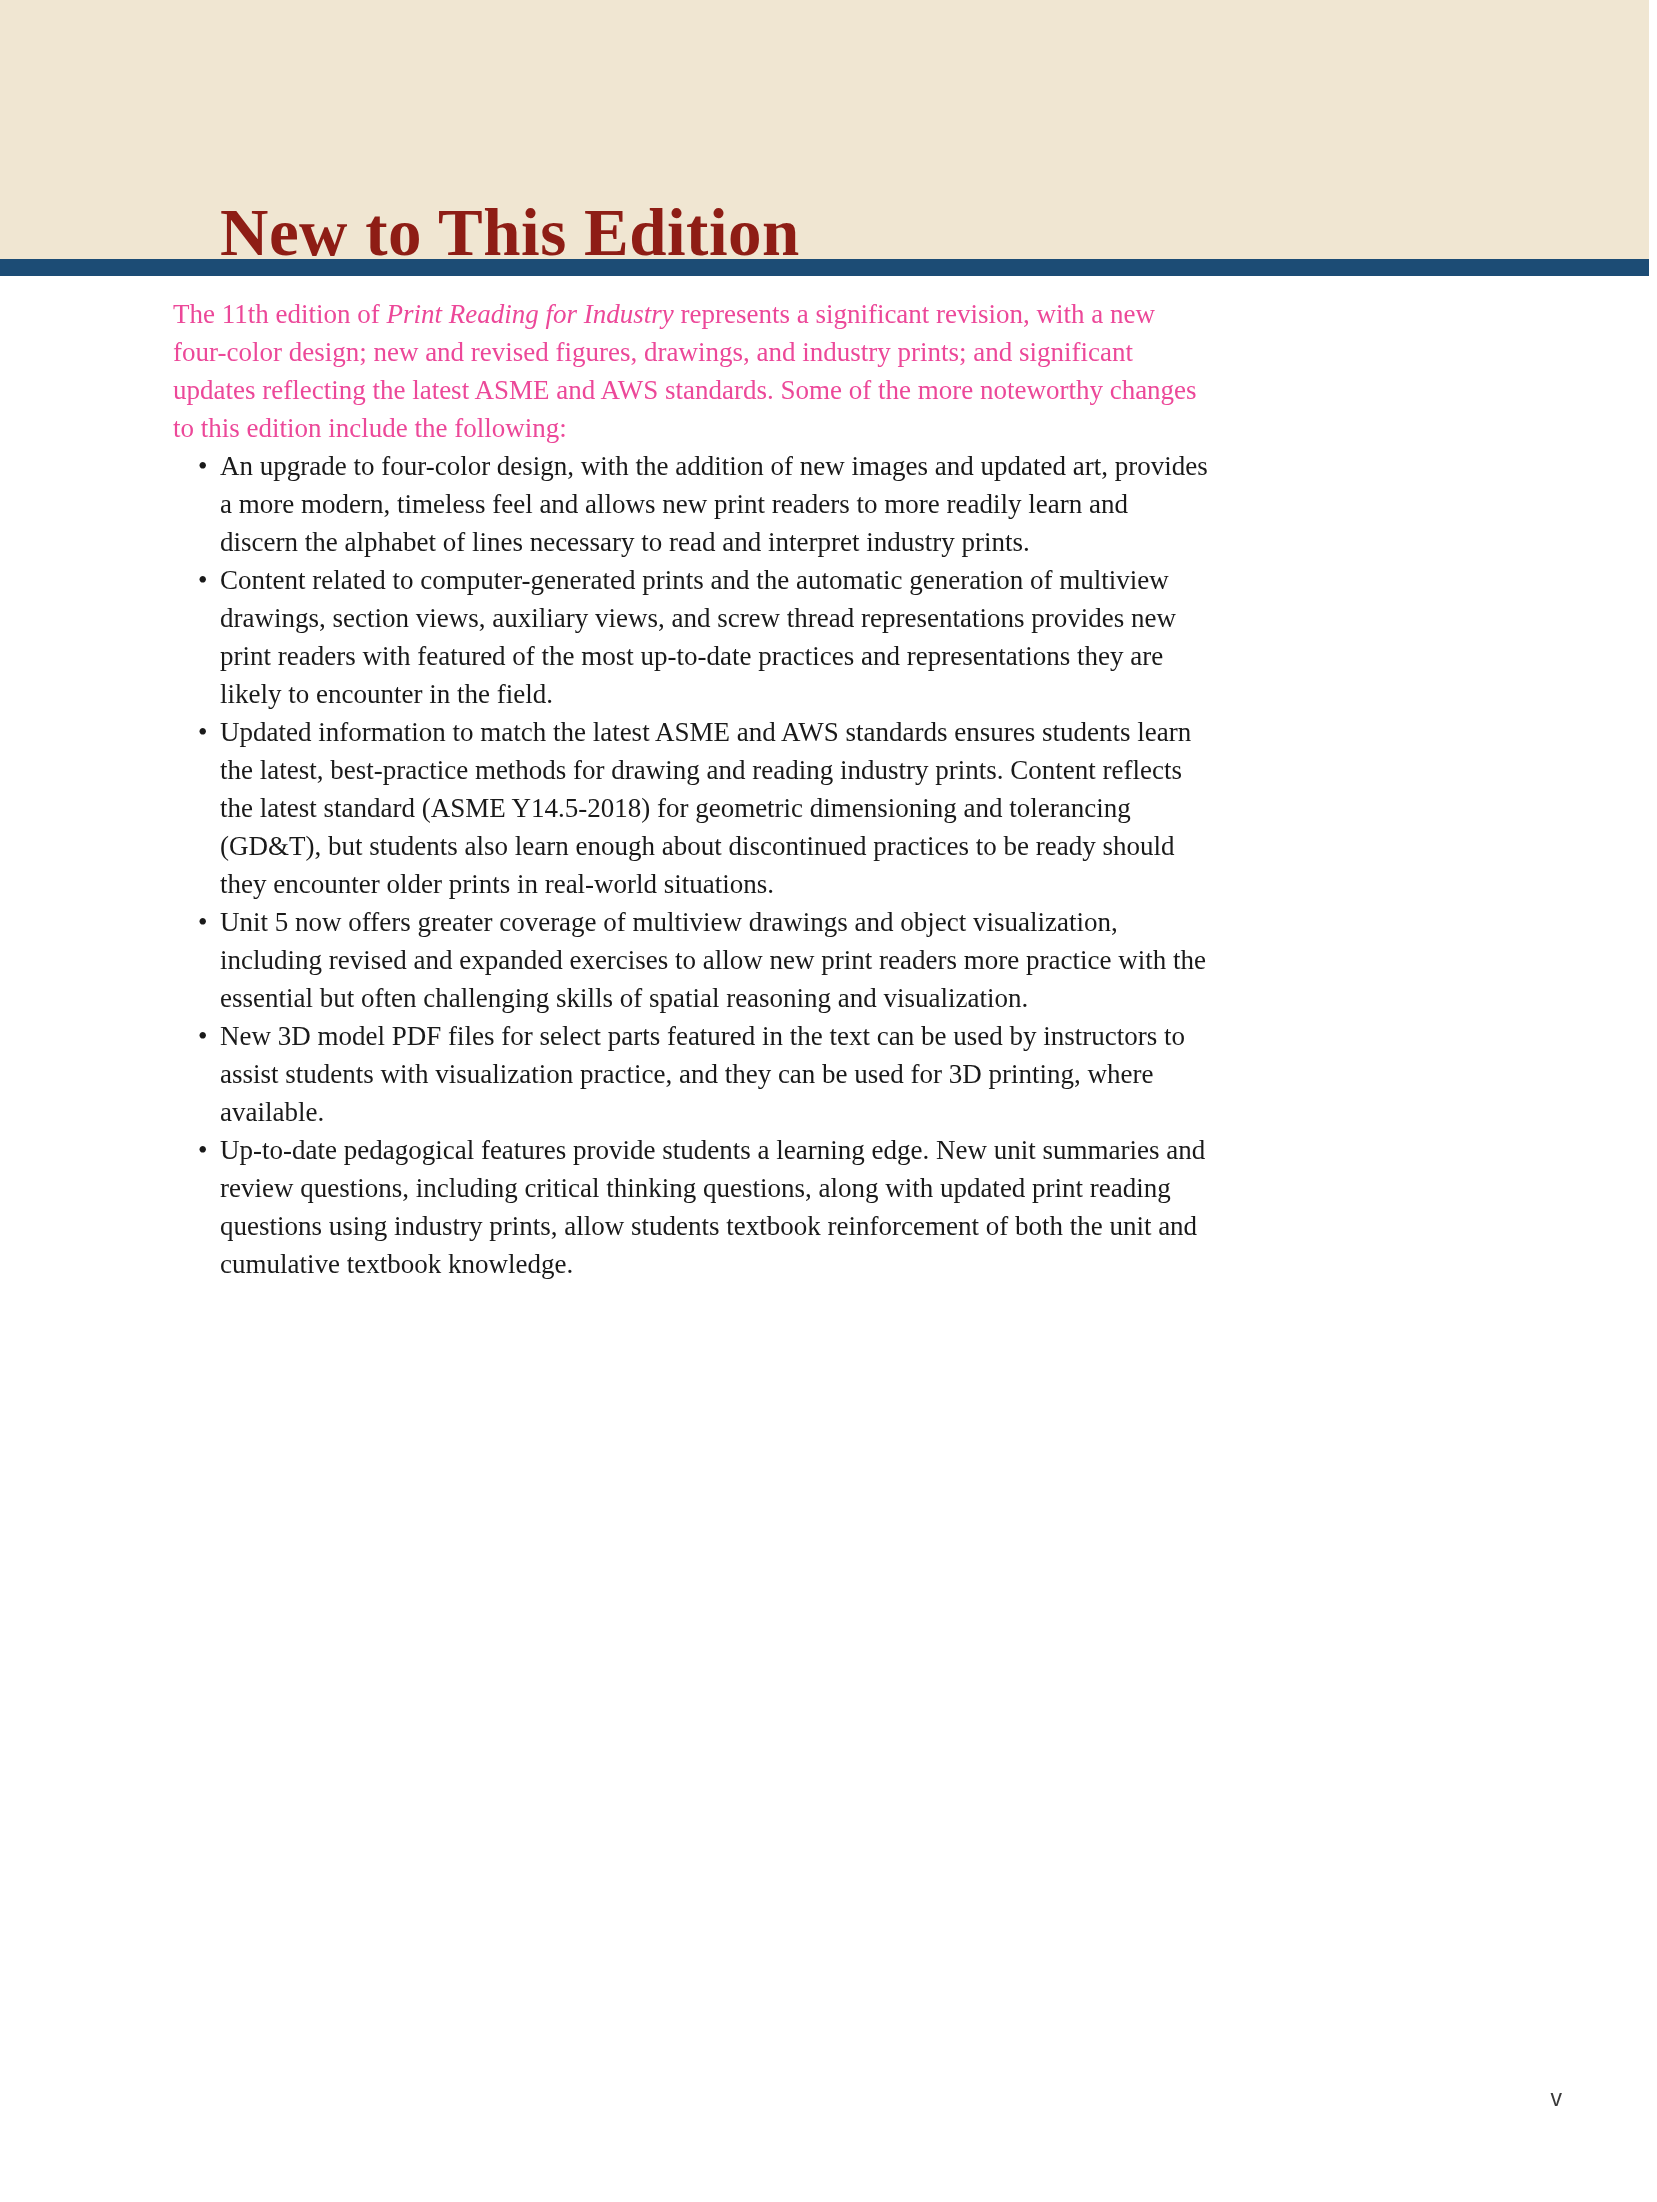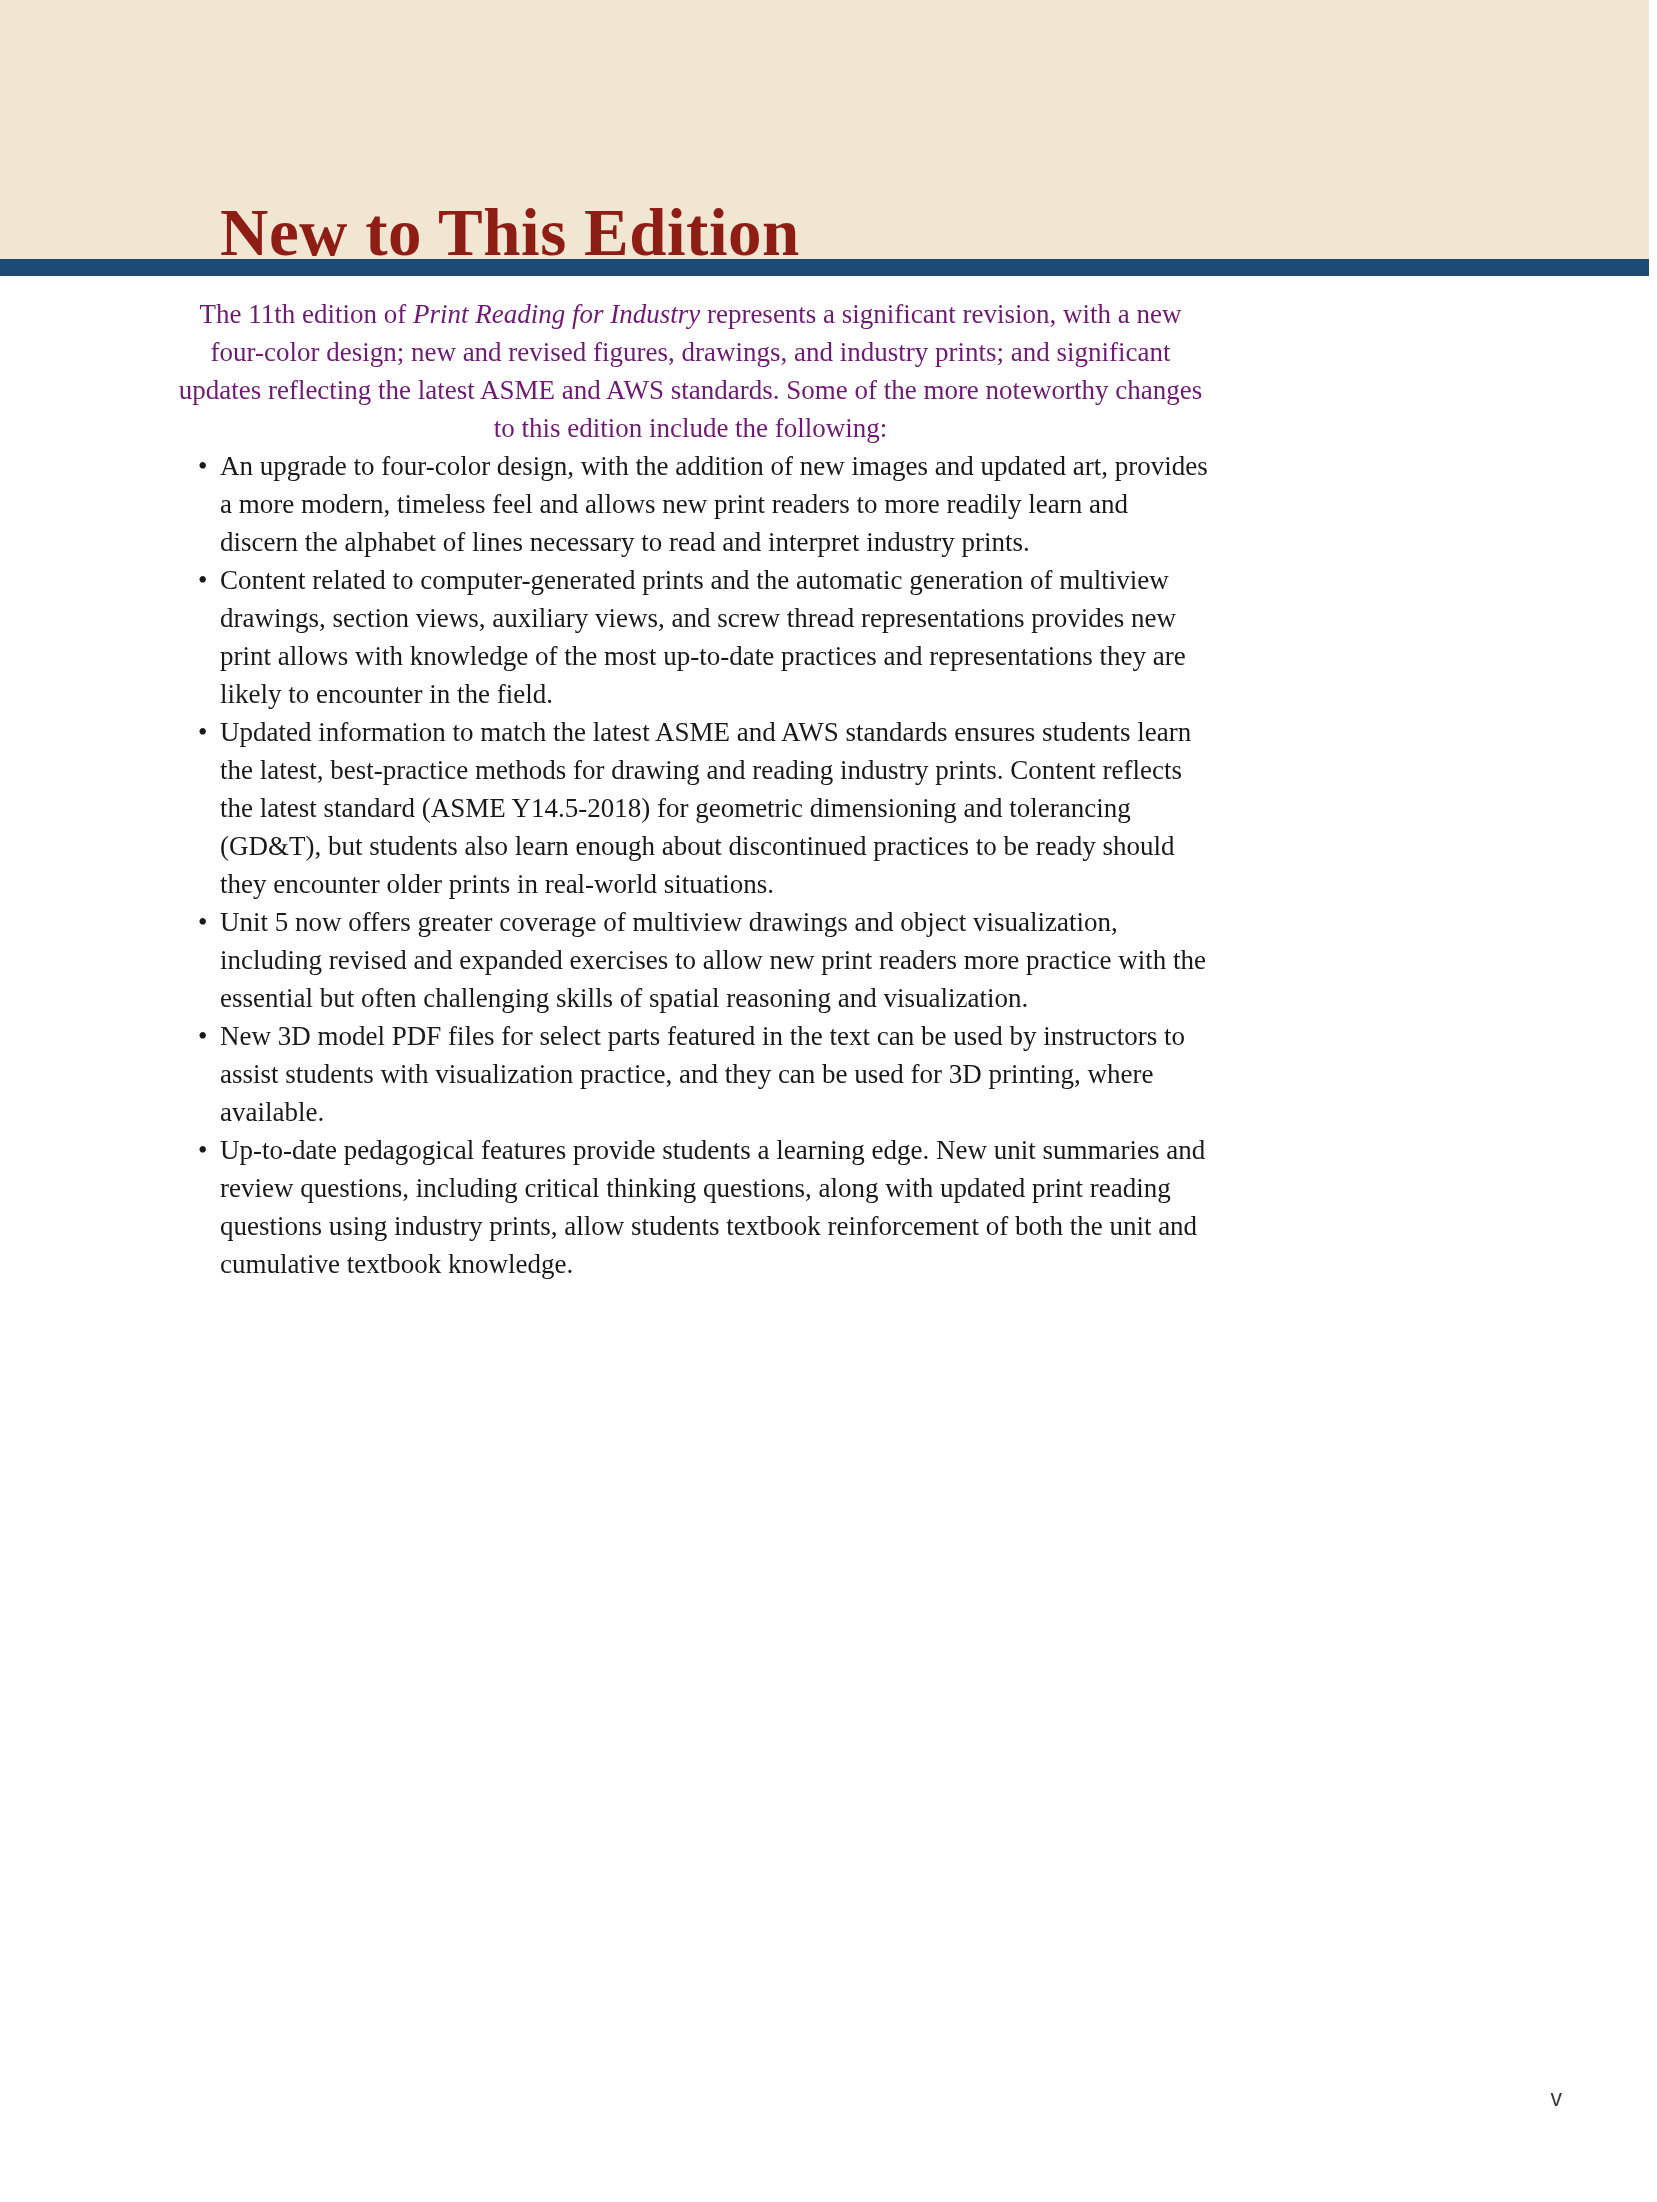--- a/index.html
+++ b/index.html
@@ -50,23 +50,23 @@
   
   .content {
     position: absolute;
     left: 173px;
     top: 295px;
     width: 1035px;
   }
   .intro-para {
     font-size: 27px;
     line-height: 38px;
-    color: #701a75;
+    color: #ec4899;
     margin: 0;
-    text-align: center;
+    text-align: left;
   }
   .intro-para .ital {
     font-style: italic;
   }
 
   .bullet-list {
     list-style: none;
     margin: 0;
     padding: 0;
   }
@@ -109,21 +109,21 @@
 
   <p class="intro-para"><span>The 11th edition of </span><span class="ital">Print Reading for Industry</span><span> represents a significant revision, with a new four-color design; new and revised figures, drawings, and industry prints; and significant updates reflecting the latest ASME and AWS standards. Some of the more noteworthy changes to this edition include the following:</span></p>
 
   <ul class="bullet-list">
     <li class="bullet-item">
       <span class="bullet-marker">•</span>
       <span>An upgrade to four-color design, with the addition of new images and updated art, provides a more modern, timeless feel and allows new print readers to more readily learn and discern the alphabet of lines necessary to read and interpret industry prints.</span>
     </li>
     <li class="bullet-item">
       <span class="bullet-marker">•</span>
-      <span>Content related to computer-generated prints and the automatic generation of multiview drawings, section views, auxiliary views, and screw thread representations provides new print allows with knowledge of the most up-to-date practices and representations they are likely to encounter in the field.</span>
+      <span>Content related to computer-generated prints and the automatic generation of multiview drawings, section views, auxiliary views, and screw thread representations provides new print readers with featured of the most up-to-date practices and representations they are likely to encounter in the field.</span>
     </li>
     <li class="bullet-item">
       <span class="bullet-marker">•</span>
       <span>Updated information to match the latest ASME and AWS standards ensures students learn the latest, best-practice methods for drawing and reading industry prints. Content reflects the latest standard (ASME Y14.5-2018) for geometric dimensioning and tolerancing (GD&amp;T), but students also learn enough about discontinued practices to be ready should they encounter older prints in real-world situations.</span>
     </li>
     <li class="bullet-item">
       <span class="bullet-marker">•</span>
       <span>Unit 5 now offers greater coverage of multiview drawings and object visualization, including revised and expanded exercises to allow new print readers more practice with the essential but often challenging skills of spatial reasoning and visualization.</span>
     </li>
     <li class="bullet-item">

